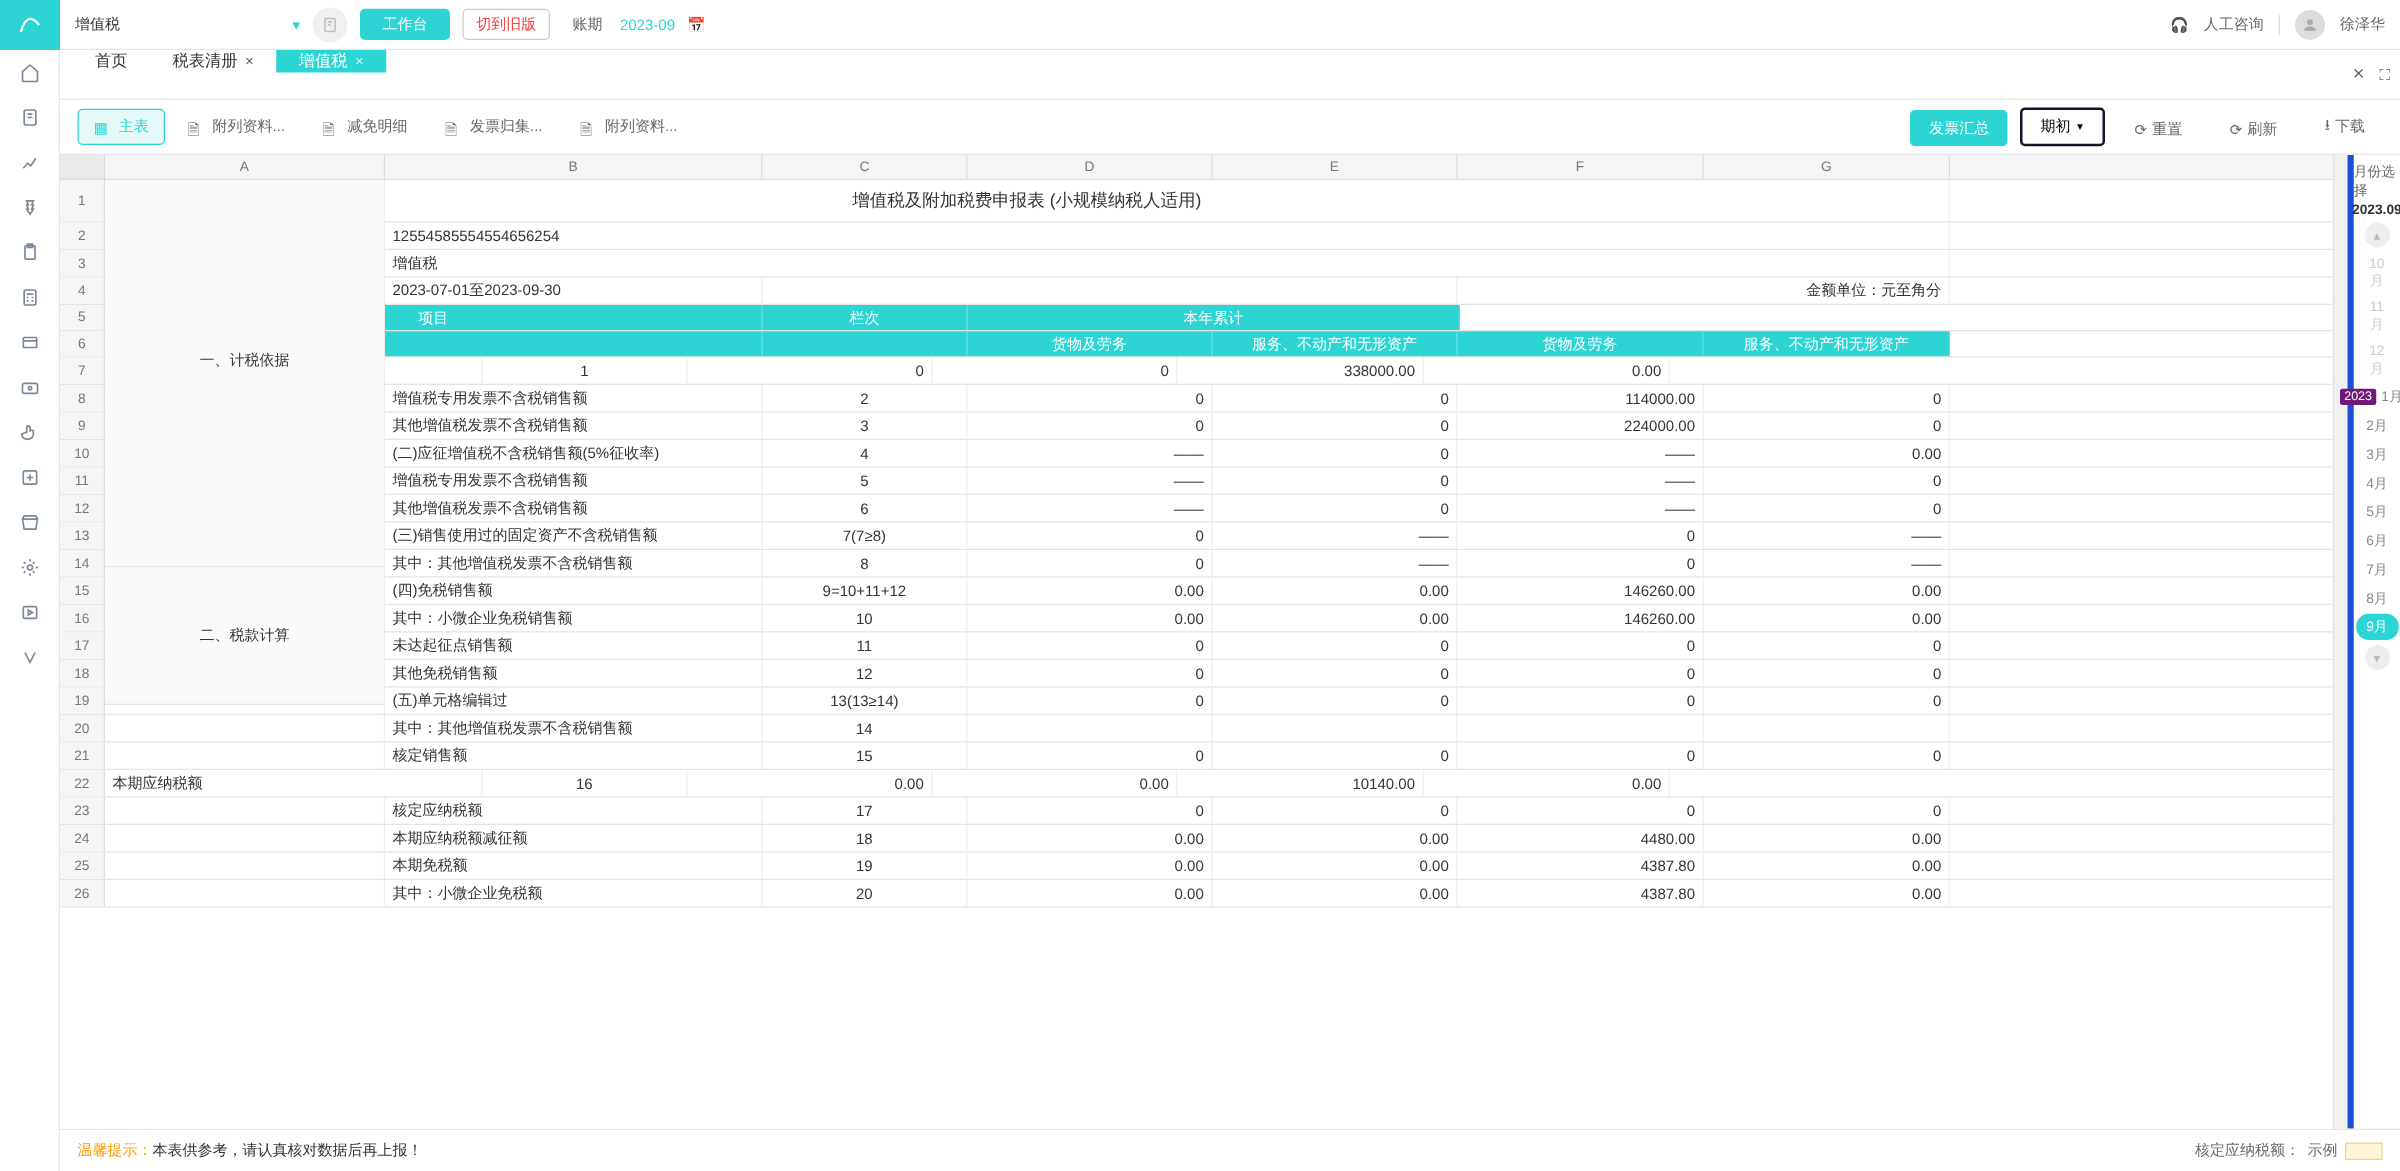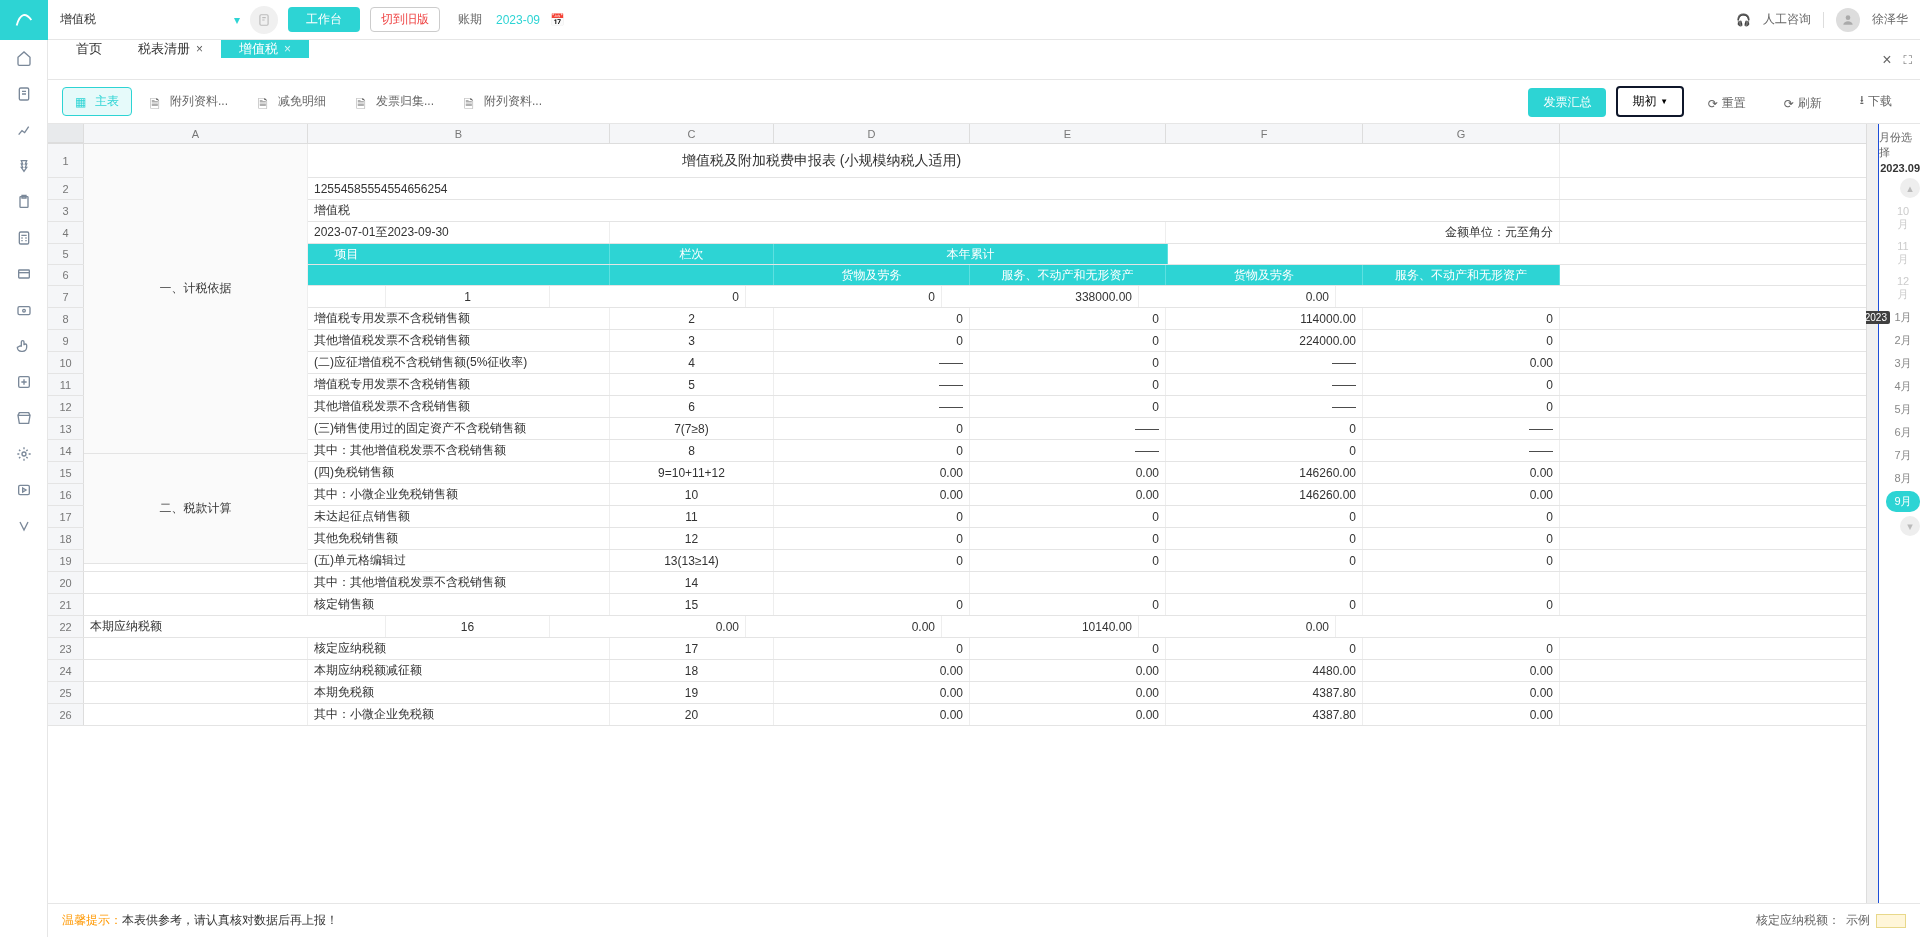--- a/index.html
+++ b/index.html
@@ -48,27 +48,27 @@
 .cB { width: 302px; }
 .cC { width: 164px; justify-content: center; }
 .cD { width: 196px; justify-content: flex-end; }
 .cE { width: 196px; justify-content: flex-end; }
 .cF { width: 197px; justify-content: flex-end; }
 .cG { width: 197px; justify-content: flex-end; }
 .title-row { justify-content: center; font-size: 14px; font-weight: 500; }
 .label-right { justify-content: flex-end; color: #555; }
 .thead { background: #2dd4d4; color: #fff; justify-content: center; border-right: 1px solid #5de0e0; }
 .group-cell { background: #fafafa; justify-content: center; border-right: 1px solid #eee; }
-.right-months { width: 42px; background: #fff; border-left: 1px solid #1d4ed8; display: flex; flex-direction: column; align-items: flex-end; padding-top: 6px; gap: 2px; font-size: 11px; color: #888; }
+.right-months { width: 42px; background: #fff; border-left: 5px solid #1d4ed8; display: flex; flex-direction: column; align-items: center; padding-top: 6px; gap: 2px; font-size: 11px; color: #888; }
 .right-months .title { font-size: 11px; color: #666; }
 .right-months .year { font-weight: bold; color: #333; }
 .month-item { padding: 3px 6px; cursor: pointer; border-radius: 10px; width: 34px; text-align: center; }
 .month-item.dim { color: #ccc; }
 .month-item.current { background: #2dd4d4; color: #fff; }
-.year-chip { background: #404040; color: #fff; font-size: 10px; padding: 1px 3px; border-radius: 2px; margin-right: -6px; }
+.year-chip { background: #701a75; color: #fff; font-size: 10px; padding: 1px 3px; border-radius: 2px; margin-right: -6px; }
 .nav-circle { width: 20px; height: 20px; border-radius: 50%; background: #eee; color: #bbb; display: flex; align-items: center; justify-content: center; margin: 2px 0; cursor: pointer; }
 .footer { height: 34px; background: #fff; border-top: 1px solid #e6e6e6; display: flex; align-items: center; padding: 0 14px; font-size: 12px; }
 .footer .warn { color: #ff9800; }
 .footer-right { margin-left: auto; display: flex; align-items: center; gap: 6px; color: #666; }
 .legend-box { width: 30px; height: 14px; background: #fff6d9; border: 1px solid #e8d88a; }
 .scroll-hint { width: 12px; background: #f0f0f0; border-left: 1px solid #ddd; }
 </style>
 </head>
 <body>
 

